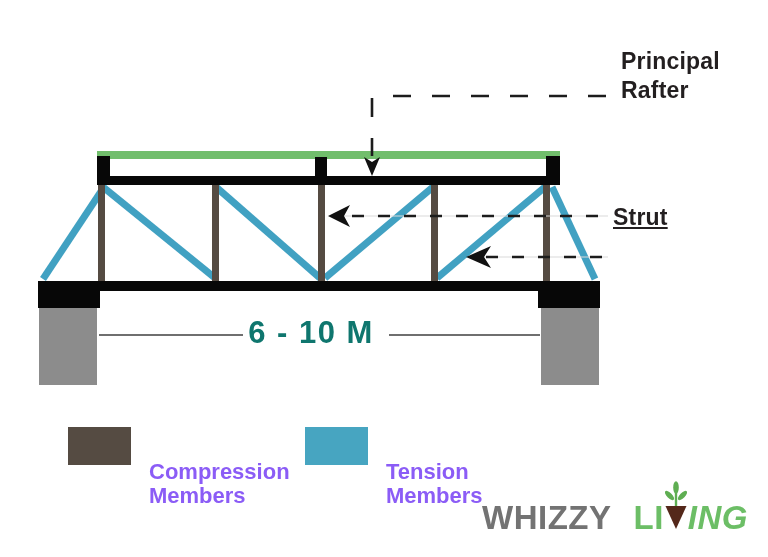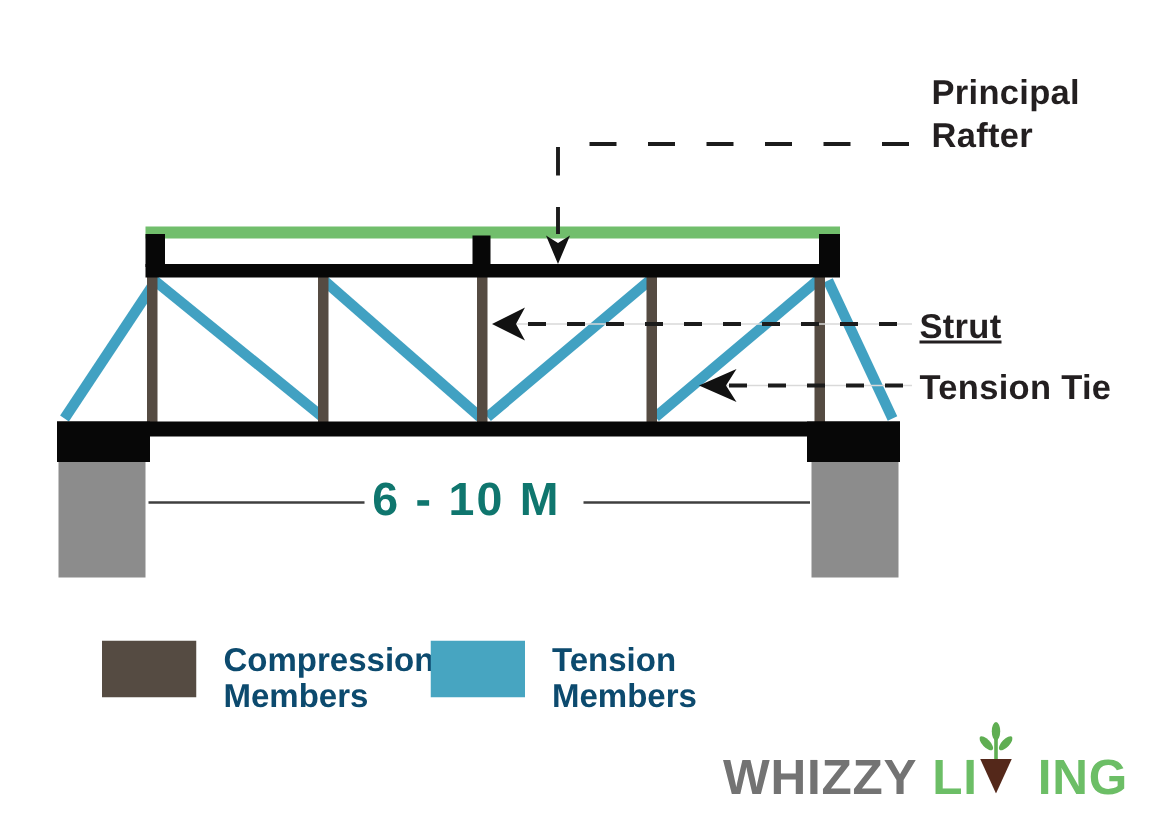--- a/index.html
+++ b/index.html
@@ -38,33 +38,34 @@
     display:flex;
     align-items:flex-start;
     gap:18px;
   }
   .legend-item .swatch{display:block;flex:0 0 auto;}
   .legend-label{
     font-size:22px;
     font-weight:700;
     line-height:24px;
     white-space:pre-line;
-    color:#0c4a6e;
+    color:#8b5cf6;
     padding-top:1px;
+    margin-top:32px;
   }
   .logo{
     position:absolute;
     left:482px;top:481px;
     font-size:33px;
     font-weight:700;
     letter-spacing:0.5px;
     white-space:nowrap;
   }
   .logo .w1{color:#737373;}
-  .logo .w2{color:#6CBE66;margin-left:10px;}
+  .logo .w2{color:#6CBE66;margin-left:22px;}
   .logo svg{vertical-align:baseline;margin:0 1px;}
 </style>
 </head>
 <body>
 
 <div id="stage">
 
   <svg class="diagram" width="768" height="557" viewBox="0 0 768 557">
 
     <rect x="39" y="308" width="58" height="77" fill="#8C8C8C"></rect>
@@ -106,44 +107,43 @@
     <polygon points="466,257 491,246 484,257 491,268" fill="#111"></polygon>
 
     <line x1="99" y1="335" x2="243" y2="335" stroke="#3f3f3f" stroke-width="1.6"></line>
     <line x1="389" y1="335" x2="540" y2="335" stroke="#3f3f3f" stroke-width="1.6"></line>
   </svg>
 
   <div class="ann-label wrap" style="left:621px;top:47px;width:120px;">Principal Rafter</div>
 
   <div class="ann-label" style="left:613px;top:203px;text-decoration:underline;">Strut</div>
 
-  <div class="ann-label" style="left:613px;top:244px;">Tension Tie</div>
 
   <div class="dim-label">6 - 10 M</div>
 
   <div class="legend-item" style="left:68px;">
     <svg class="swatch" width="63" height="38">
       <rect width="63" height="38" fill="#554B42"></rect>
     </svg>
     <div class="legend-label">Compression
 Members</div>
   </div>
 
-  <div class="legend-item" style="left:287px;">
+  <div class="legend-item" style="left:305px;">
     <svg class="swatch" width="63" height="38">
       <rect width="63" height="38" fill="#47A5C1"></rect>
     </svg>
     <div class="legend-label">Tension
 Members</div>
   </div>
 
 
   <div class="logo">
     <span class="w1">WHIZZY</span><span class="w2">LI</span><svg width="22" height="48" viewBox="0 0 22 48">
       <polygon points="0.5,25 21.5,25 11,48" fill="#54281A"></polygon>
       <line x1="11" y1="25" x2="11" y2="9" stroke-width="2.4" stroke="#5FAE52"></line>
       <ellipse cx="11" cy="6.5" rx="2.8" ry="6.2" fill="#5FAE52"></ellipse>
       <ellipse cx="4.5" cy="14.5" rx="2.6" ry="6" transform="rotate(-44 4.5 14.5)" fill="#5FAE52"></ellipse>
       <ellipse cx="17.5" cy="14.5" rx="2.6" ry="6" transform="rotate(44 17.5 14.5)" fill="#5FAE52"></ellipse>
-    </svg><span class="w2" style="margin-left:16px;">ING</span>
+    </svg><span class="w2" style="margin-left:0;font-style:italic;">ING</span>
   </div>
 
 </div>
 
 </body></html>

